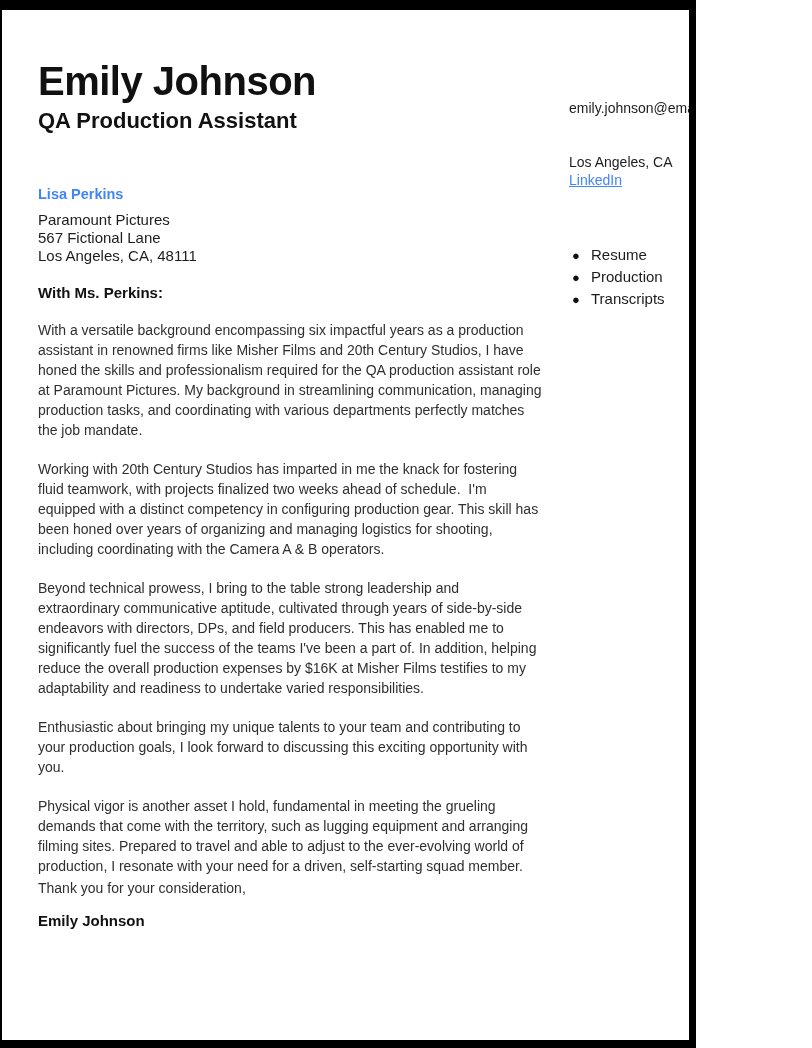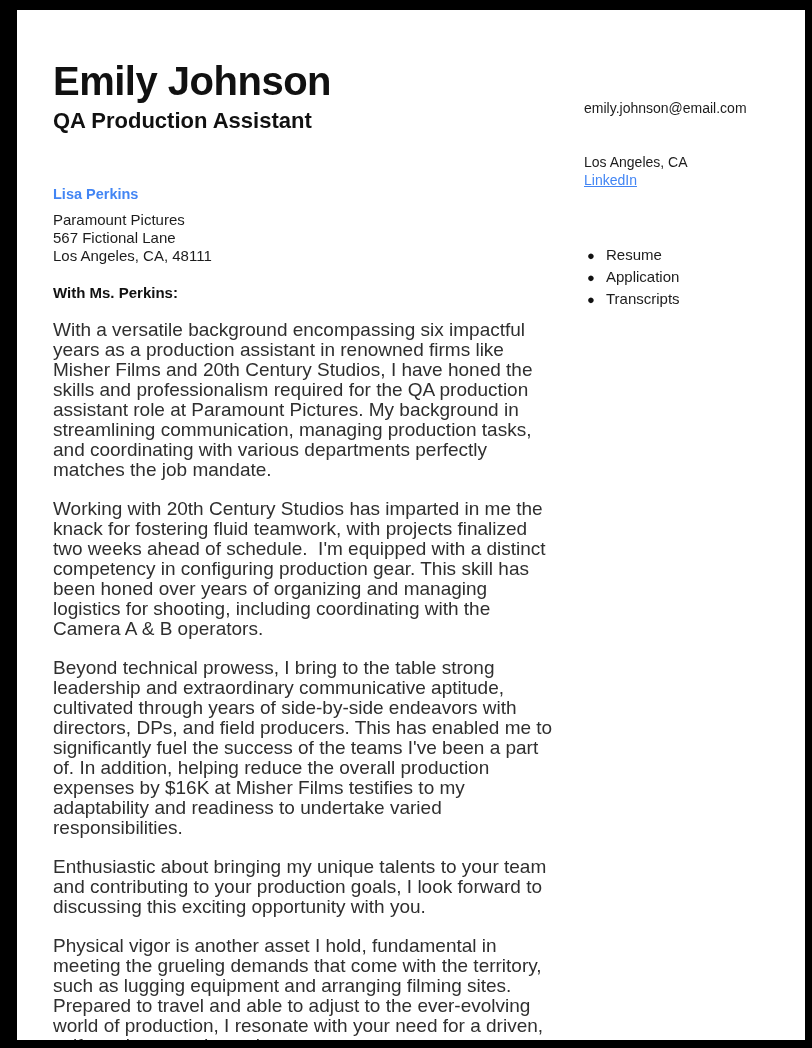--- a/index.html
+++ b/index.html
@@ -7,24 +7,24 @@
     --ink: #111111;
     --body: #2f2f2f;
     --frame: #000000;
     --paper: #ffffff;
   }
   * { margin: 0; padding: 0; box-sizing: border-box; }
   html, body { background: #fff; }
   body { font-family: "Liberation Sans", sans-serif; }
 
   .frame {
-    width: 812px;
+    width: 696px;
     height: 1048px;
     background: var(--frame);
-    padding: 10px 7px 8px 17px;
+    padding: 10px 7px 8px 2px;
     overflow: hidden;
   }
   .page {
     width: 100%;
     height: 100%;
     background: var(--paper);
     overflow: hidden;
   }
   .grid {
     display: grid;
@@ -66,21 +66,21 @@
 
   .salutation {
     margin-top: 19px;
     font-size: 15px;
     font-weight: 700;
     color: var(--ink);
   }
 
   .para {
     margin-top: 19px;
-    font-size: 19px;
+    font-size: 14px;
     line-height: 20px;
     white-space: pre-wrap;
     color: var(--body);
   }
 
   .closing {
     margin-top: 2px;
     font-size: 14px;
     line-height: 20px;
     color: var(--body);
@@ -173,21 +173,21 @@
         </div>
 
         <div class="enclosures">
           <ul class="enc-list">
             <li class="enc-item">
               <span class="bullet">●</span>
               <span>Resume</span>
             </li>
             <li class="enc-item">
               <span class="bullet">●</span>
-              <span>Application</span>
+              <span>Production</span>
             </li>
             <li class="enc-item">
               <span class="bullet">●</span>
               <span>Transcripts</span>
             </li>
           </ul>
         </div>
       </div>
 
     </div>

